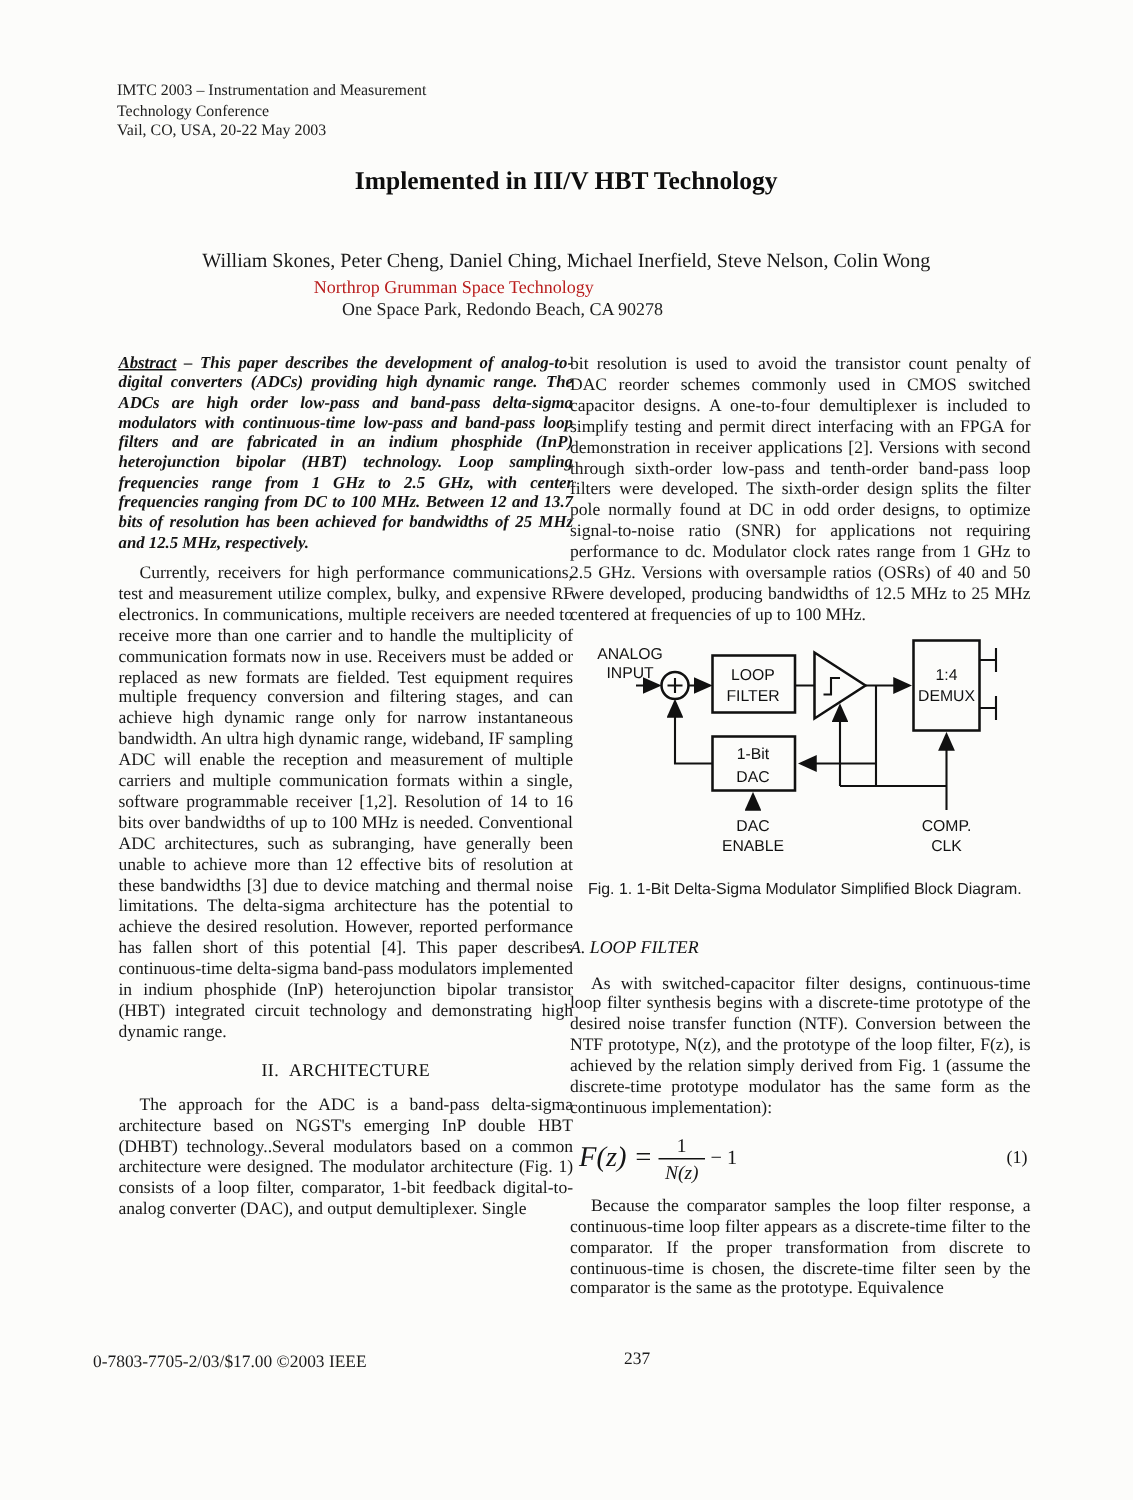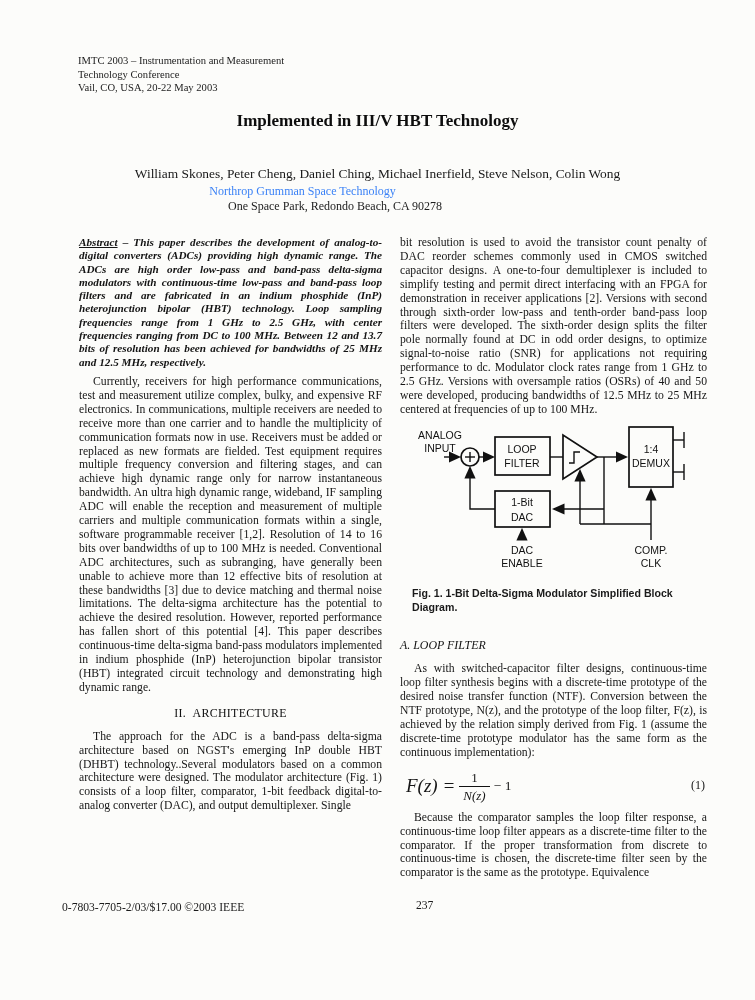--- a/index.html
+++ b/index.html
@@ -10,47 +10,47 @@
     overflow:hidden;
   }
   .page{position:absolute;inset:0;}
   .conf-header{
     position:absolute;left:78px;top:54px;
     font-size:10.6px;line-height:13.6px;color:#1c1c1c;
   }
   .title-block{position:absolute;left:0;top:110px;width:755px;text-align:center;}
   .title-line{font-size:17px;font-weight:bold;line-height:22px;color:#0d0d0d;}
   .authors{position:absolute;left:0;top:166px;width:755px;text-align:center;font-size:13.4px;color:#181818;}
-  .affiliation{position:absolute;left:0;top:184px;width:605px;text-align:center;font-size:12px;color:#3b82f6;}
+  .affiliation{position:absolute;left:0;top:184px;width:605px;text-align:center;font-size:12px;color:#b91c1c;}
   .address{position:absolute;left:0;top:199px;width:670px;text-align:center;font-size:12px;color:#1c1c1c;}
 
   .col{position:absolute;top:236px;font-size:11.7px;line-height:13.9px;text-align:justify;}
   .col-left{left:79px;width:303px;}
-  .col-right{left:400px;width:307px;}
+  .col-right{left:380px;width:307px;}
 
   .abstract{
     font-size:11.2px;line-height:13.3px;font-weight:bold;font-style:italic;
     margin:0 0 6px 0;color:#141414;
   }
   .abstract .abs-label{text-decoration:underline;}
   h3.sec{
     font-size:11.9px;font-weight:normal;text-align:center;margin:12px 0 9px 0;
     letter-spacing:.3px;color:#111;
   }
   h4.subsec{
     font-size:11.9px;font-weight:normal;font-style:italic;text-align:left;
     margin:24px 0 10px 0;color:#111;
   }
   p.body-par{margin:0 0 0 0;text-indent:14px;}
   p.body-par.no-indent{text-indent:0;}
 
   .figure-wrap{margin:8px 0 0 0;}
   .fig-caption{
     font-family:"Liberation Sans","DejaVu Sans",sans-serif;
-    font-size:10.6px;text-align:left;margin:10px 0 0 12px;color:#1a1a1a;font-weight:bold;
+    font-size:10.6px;text-align:left;margin:10px 0 0 12px;color:#1a1a1a;
   }
   svg .blk{fill:none;stroke:#111;stroke-width:1.7;}
   svg .wire{fill:none;stroke:#111;stroke-width:1.4;}
   svg text{
     font-family:"Liberation Sans","DejaVu Sans",sans-serif;
     font-size:10.5px;fill:#111;text-anchor:middle;
   }
   .equation{
     display:flex;align-items:center;margin:10px 0 8px 0;text-indent:0;
   }

